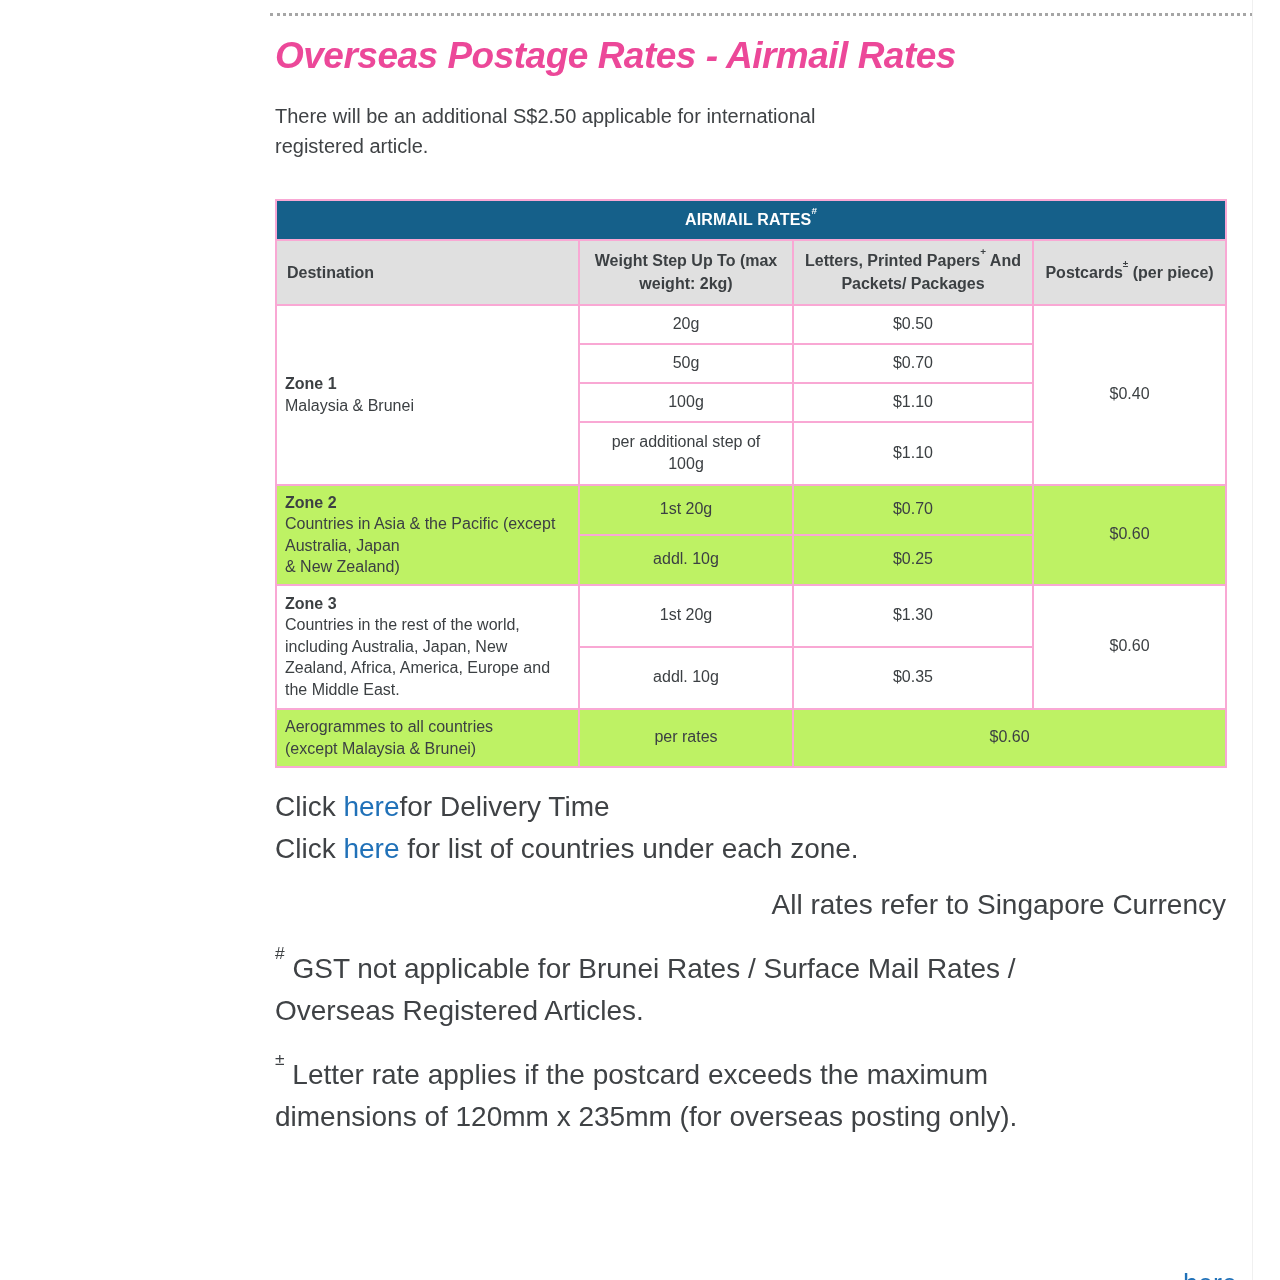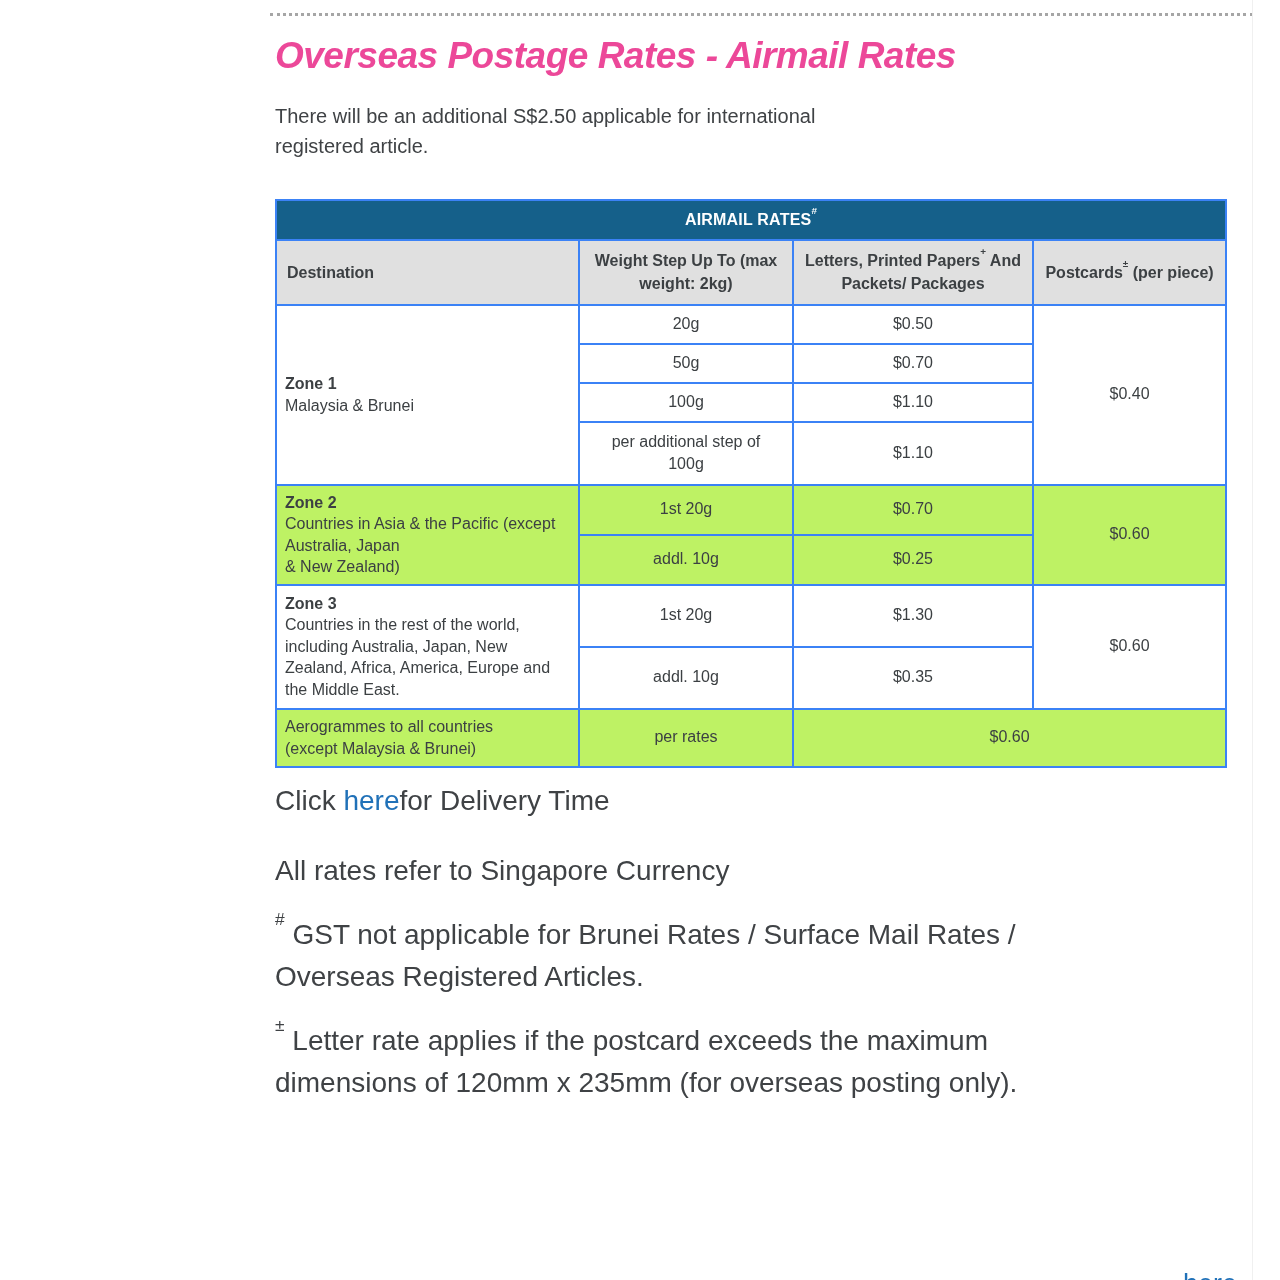--- a/index.html
+++ b/index.html
@@ -14,40 +14,40 @@
   .content { position:absolute; left:275px; top:0; width:951px; }
 
   h1.page-title { margin:36px 0 12px 0; font-size:37px; line-height:1.1;
     font-style:italic; font-weight:bold; color:#ec4899; letter-spacing:-0.5px; }
 
   .para { font-size:20px; line-height:1.5; white-space:pre-line; color:#3f4245; }
   .intro { margin:24px 0 0 0; }
 
   table.rates { border-collapse:collapse; margin-top:38px; width:950px; table-layout:fixed; }
   table.rates th, table.rates td {
-    border:2px solid #3b82f6; font-size:16px; color:#3c4043;
+    border:2px solid #f9a8d4; font-size:16px; color:#3c4043;
     vertical-align:middle; padding:4px 8px;
   }
   tr.title-row th { background:#15608a; color:#ffffff; font-weight:bold;
     text-align:center; font-size:16px; height:40px; letter-spacing:0.2px; }
   tr.col-header-row th { background:#e0e0e0; font-weight:bold; text-align:center;
     height:65px; white-space:pre-line; line-height:1.45; }
   tr.col-header-row th.dest-h { text-align:left; padding-left:10px; }
   td.c { text-align:center; white-space:pre-line; line-height:1.4; }
   td.dest { text-align:left; padding-left:10px; vertical-align:middle; line-height:1.35; }
   td.dest .zname { font-weight:bold; }
   td.dest .zdesc { white-space:pre-line; }
   tr.gray td { background:#bef264; }
   tr.white td { background:#ffffff; }
   sup.tsup { font-size:62%; line-height:0; position:relative; top:-0.45em; }
 
   .bigline { margin:0; font-size:28px; line-height:1.5; }
-  .line-delivery { margin-top:12px; }
+  .line-delivery { margin-top:18px; }
   .line-zones { margin-top:0; }
-  .line-currency { margin-top:28px; }
+  .line-currency { margin-top:14px;text-align:right; }
   .fn { margin:22px 0 0 0; }
   .fn .fnsup { font-size:62%; line-height:0; position:relative; top:-0.5em; }
   .fn .fntext { white-space:pre-line; }
   a.link { color:#2071b8; text-decoration:none; cursor:pointer; }
 
   .bottom-fragment { position:absolute; left:1183px; top:1269px; height:11px; width:60px;
     overflow:hidden; color:#2071b8; font-size:27px; line-height:1.15; }
 </style>
 </head>
 <body>
@@ -146,20 +146,21 @@
 (except Malaysia &amp; Brunei)</div>
         </td>
         <td class="c">per rates</td>
         <td class="c" colspan="2">$0.60</td>
       </tr>
     </tbody>
   </table>
 
   <p class="bigline line-delivery"><span>Click </span><a class="link">here</a><span>for Delivery Time</span></p>
 
+  <p class="bigline line-zones"><span>Click </span><a class="link">here</a><span> for list of countries under each zone.</span></p>
 
   <p class="bigline line-currency">All rates refer to Singapore Currency</p>
 
 
   <p class="bigline fn"><sup class="fnsup">#</sup><span class="fntext"> GST not applicable for Brunei Rates / Surface Mail Rates /
 Overseas Registered Articles.</span></p>
 
   <p class="bigline fn"><sup class="fnsup">±</sup><span class="fntext"> Letter rate applies if the postcard exceeds the maximum
 dimensions of 120mm x 235mm (for overseas posting only).</span></p>
 

